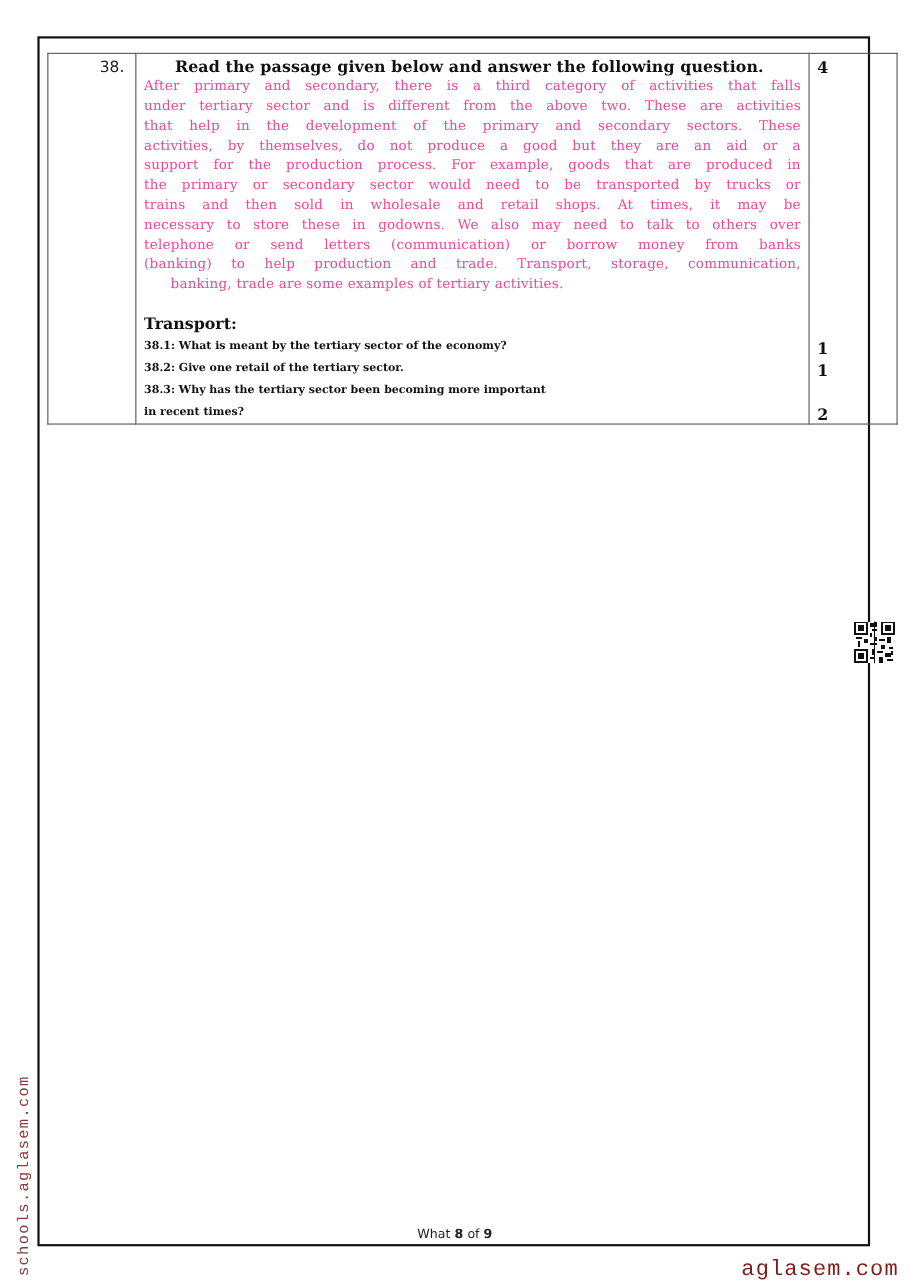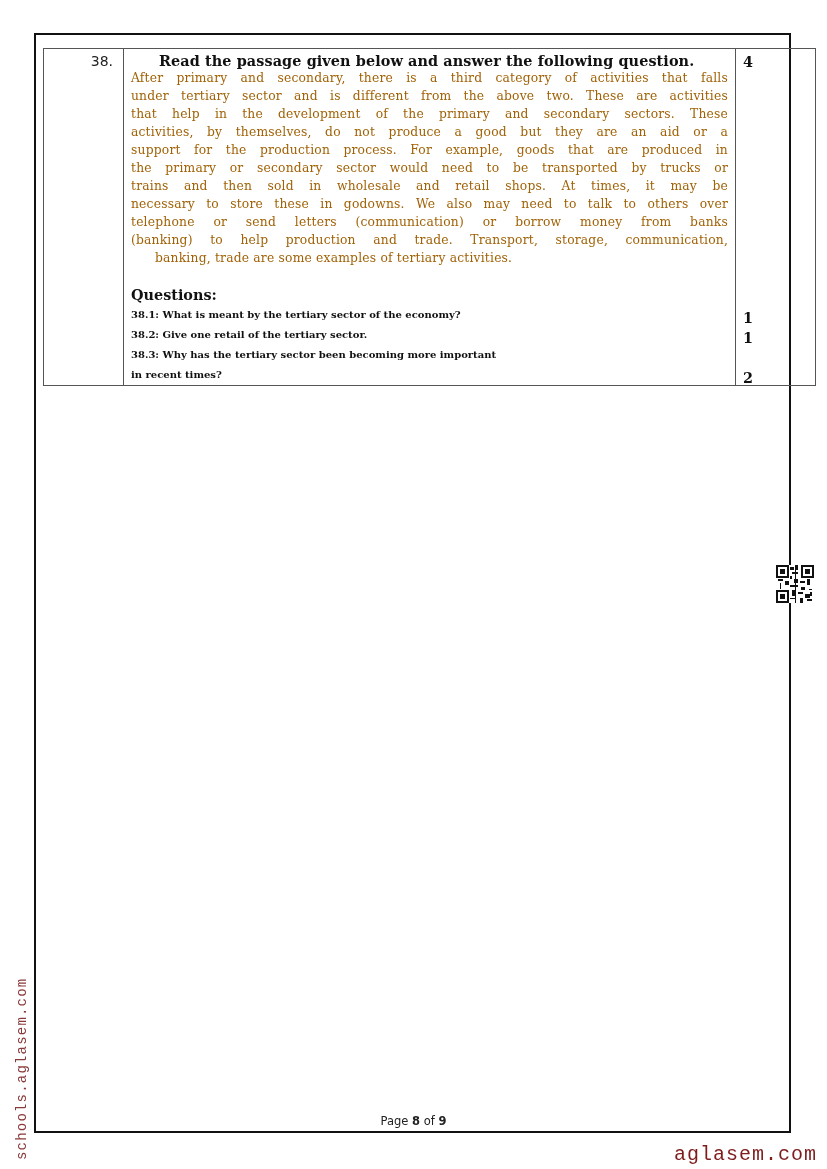--- a/index.html
+++ b/index.html
@@ -4,21 +4,21 @@
   <style>
     html, body { margin: 0; padding: 0; background: #ffffff; }
     body { width: 827px; height: 1169px; position: relative; overflow: hidden; font-family: "DejaVu Serif", serif; color: #111; }
     .frame { position: absolute; left: 34px; top: 33px; width: 757px; height: 1100px; border: 2px solid #111; box-sizing: border-box; }
     .qtable { position: absolute; left: 43px; top: 48px; width: 740px; height: 297px; border-collapse: collapse; table-layout: fixed; }
     .qtable td { border: 1px solid #555; vertical-align: top; padding: 0; }
     .c-num { width: 69px; text-align: right; font-family: "DejaVu Sans", sans-serif; font-size: 14px; padding: 4px 10px 0 0 !important; color: #222; }
     .c-body { width: 597px; padding: 3px 7px 0 7px !important; }
     .c-marks { width: 72px; padding: 3px 0 0 7px !important; }
     .heading { font-family: "DejaVu Serif", serif; font-weight: bold; font-size: 14.4px; line-height: 17px; white-space: nowrap; letter-spacing: 0.1px; margin-left: 28px; }
-    .passage { font-family: "DejaVu Serif", serif; font-size: 12.3px; line-height: 18px; text-align: justify; margin: 0; letter-spacing: 0.2px; color: #a16207; }
+    .passage { font-family: "DejaVu Serif", serif; font-size: 12.3px; line-height: 18px; text-align: justify; margin: 0; letter-spacing: 0.2px; color: #ec4899; }
     .q-title { font-weight: bold; font-size: 14.4px; line-height: 20px; margin-top: 18px; }
     .q-item { font-weight: bold; font-size: 10px; line-height: 20px; }
     .mark { font-weight: bold; font-size: 14.4px; line-height: 20px; font-family: "DejaVu Serif", serif; position: absolute; }
     .marks-wrap { position: relative; height: 100%; }
     .page-num { position: absolute; top: 1114px; left: 0; width: 827px; text-align: center; font-family: "DejaVu Sans", sans-serif; font-size: 11.5px; color: #222; }
     .page-num b { font-weight: bold; }
     .wm-side { position: absolute; left: 14px; top: 1160px; transform-origin: 0 0; transform: rotate(-90deg); font-family: "Liberation Mono", monospace; font-size: 14px; color: #8a3a3a; letter-spacing: 1.2px; white-space: nowrap; }
     .wm-bottom { position: absolute; right: 10px; top: 1143px; font-family: "Liberation Mono", monospace; font-size: 20px; color: #7f1d1d; letter-spacing: 1px; }
     .qr { position: absolute; left: 776px; top: 565px; width: 38px; height: 38px; }
   </style>
@@ -39,21 +39,21 @@
         <div class="pl">that help in the development of the primary and secondary sectors. These</div>
         <div class="pl">activities, by themselves, do not produce a good but they are an aid or a</div>
         <div class="pl">support for the production process. For example, goods that are produced in</div>
         <div class="pl">the primary or secondary sector would need to be transported by trucks or</div>
         <div class="pl">trains and then sold in wholesale and retail shops. At times, it may be</div>
         <div class="pl">necessary to store these in godowns. We also may need to talk to others over</div>
         <div class="pl">telephone or send letters (communication) or borrow money from banks</div>
         <div class="pl">(banking) to help production and trade. Transport, storage, communication,</div>
         <div class="pl last">banking, trade are some examples of tertiary activities.</div>
       </div>
-      <div class="q-title">Questions:</div>
+      <div class="q-title">Transport:</div>
       <div class="q-item">38.1: What is meant by the tertiary sector of the economy?</div>
       <div class="q-item">38.2: Give one retail of the tertiary sector.</div>
       <div class="q-item">38.3: Why has the tertiary sector been becoming more important</div>
       <div class="q-item">in recent times?</div>
     </td>
     <td class="c-marks">
       <div class="marks-wrap">
         <div class="mark" style="top:0px;">4</div>
         <div class="mark" style="top:256px;">1</div>
         <div class="mark" style="top:276px;">1</div>
@@ -99,21 +99,21 @@
       <rect x="16" y="16" width="3" height="2"></rect>
       <rect x="8" y="18" width="3" height="1"></rect>
     <rect x="13" y="18" width="2" height="3"></rect>
       <rect x="17" y="19" width="3" height="1"></rect>
       <rect x="2" y="10" width="1" height="3"></rect>
       <rect x="19" y="15" width="1" height="2"></rect>
   </g>
   <rect x="10.3" y="-1" width="0.5" height="23" fill="#111"></rect>
 </svg>
 
-<div class="page-num"><span>Page </span><b>8</b><span> of </span><b>9</b></div>
+<div class="page-num"><span>What </span><b>8</b><span> of </span><b>9</b></div>
 
 <div class="wm-side">schools.aglasem.com</div>
 <div class="wm-bottom">aglasem.com</div>
 
 <style>
   .pl { text-align: justify; text-align-last: justify; white-space: nowrap; }
   .pl.last { text-align-last: left; margin-left: 24px; }
   .page-num span, .page-num b { white-space: pre; }
 </style>
 

